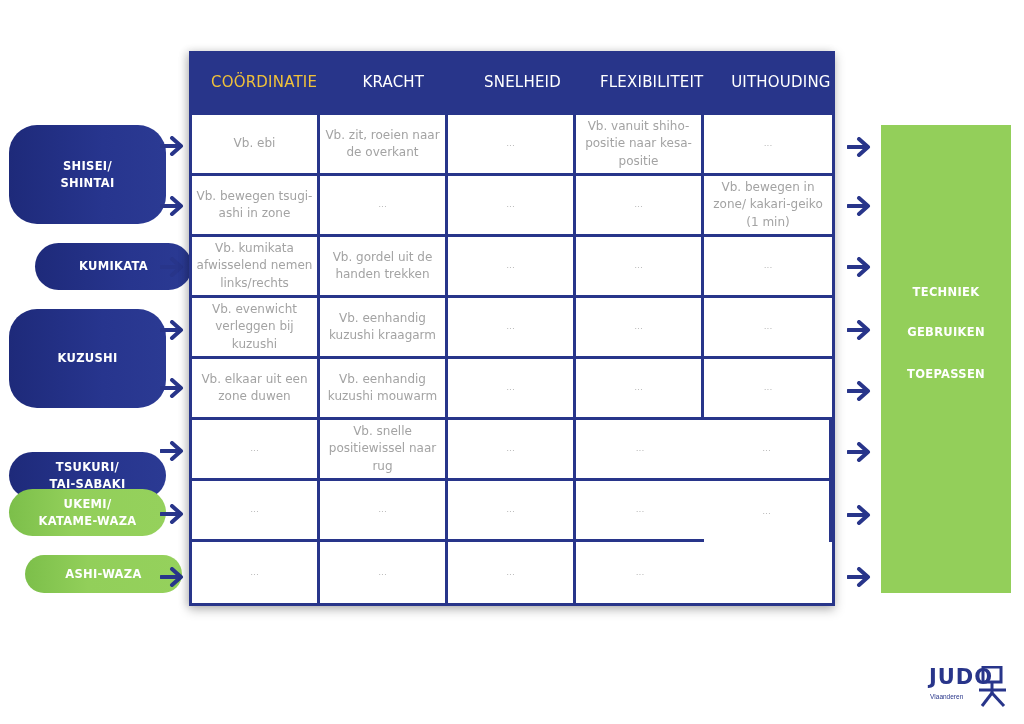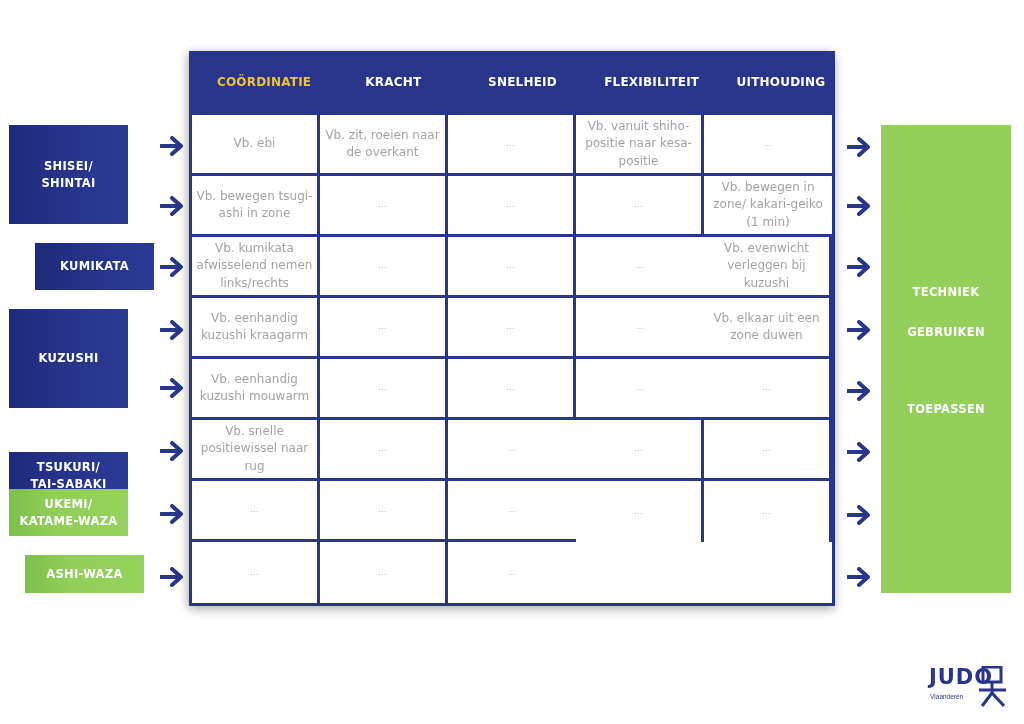--- a/index.html
+++ b/index.html
@@ -1,41 +1,42 @@
 <!DOCTYPE html>
 <html><head>
   <meta charset="utf-8">
   <style>
     * { box-sizing: border-box; margin: 0; padding: 0; }
     html, body { width: 1024px; height: 724px; background: #ffffff; overflow: hidden; }
     body { position: relative; font-family: "DejaVu Sans", "Liberation Sans", sans-serif; }
 
     .left-box {
-      position: absolute; left: 9px; width: 119px;
+      position: absolute; left: 9px; width: 157px;
       display: flex; align-items: center; justify-content: center; text-align: center;
       color: #ffffff; font-weight: bold; font-size: 11.5px; line-height: 17px; letter-spacing: 0.3px;
       white-space: pre-line;
+      border-radius: 28px;
     }
     .left-box.blue { background: linear-gradient(90deg, #1e2a7a 0%, #27358e 60%, #2b3a93 100%); }
     .left-box.green { background: linear-gradient(90deg, #7cbf4a 0%, #92cf5a 40%, #95d15c 100%); }
 
     .arrow { position: absolute; width: 24px; height: 20px; }
     .arrow svg { width: 24px; height: 20px; display: block; }
 
     .grid {
       position: absolute; left: 189px; top: 51px; width: 646px; height: 555px;
       box-shadow: 0 4px 10px rgba(0,0,0,0.25), -3px 0 8px rgba(0,0,0,0.12);
     }
     .grid-header {
       position: absolute; left: 0; top: 0; width: 646px; height: 61px;
       background: #28358a; display: flex;
     }
     .grid-header .hcell {
       width: 129.2px; height: 61px; display: flex; align-items: center; justify-content: center;
-      color: #ffffff; font-weight: bold; font-size: 12px; letter-spacing: 0.2px; margin-left: 21px;
+      color: #ffffff; font-weight: normal; font-size: 15px; letter-spacing: 0.2px; margin-left: 21px;
     }
     .grid-header .hcell.accent { color: #f0c13a; }
 
     .grid-body {
       position: absolute; left: 0; top: 61px; width: 646px; height: 494px;
       background: #ffffff; border: 3px solid #28358a;
       display: grid; grid-template-columns: repeat(5, 1fr); grid-template-rows: repeat(8, 1fr);
     }
     .cell {
       border-right: 3px solid #28358a; border-bottom: 3px solid #28358a;
@@ -140,20 +141,22 @@
     <div class="cell dots">...</div>
     <div class="cell dots">...</div>
     <div class="cell dots">...</div>
     <div class="cell last-col">Vb. bewegen in
 zone/ kakari-geiko
 (1 min)</div>
 
     <div class="cell">Vb. kumikata
 afwisselend nemen
 links/rechts</div>
+    <div class="cell">Vb. gordel uit de
+handen trekken</div>
     <div class="cell dots">...</div>
     <div class="cell dots">...</div>
     <div class="cell dots last-col">...</div>
 
     <div class="cell">Vb.  evenwicht
 verleggen bij
 kuzushi</div>
     <div class="cell">Vb. eenhandig
 kuzushi kraagarm</div>
     <div class="cell dots">...</div>
@@ -226,21 +229,21 @@
   </div>
 <div class="arrow" style="left:847px;top:567px;">
     <svg viewBox="0 0 24 20">
       <path d="M1 10 H20 M12 2 L21 10 L12 18" fill="none" stroke="#28358a" stroke-width="4" stroke-linecap="round" stroke-linejoin="round"></path>
     </svg>
   </div>
 
 <div class="right-panel">
   <div class="label" style="top:160px;">TECHNIEK</div>
   <div class="label" style="top:200px;">GEBRUIKEN</div>
-  <div class="label" style="top:242px;margin-top:35px;">TOEPASSEN</div>
+  <div class="label" style="top:242px;">TOEPASSEN</div>
 </div>
 
 <div class="logo">
   <span class="word">JUDO</span>
   <span class="sub">Vlaanderen</span>
   <svg width="28" height="42" viewBox="0 0 28 42">
     <rect x="4" y="1" width="18" height="15" fill="none" stroke="#28358a" stroke-width="3"></rect>
     <line x1="0" y1="24" x2="27" y2="24" stroke="#28358a" stroke-width="3"></line>
     <line x1="13" y1="16" x2="13" y2="27" stroke="#28358a" stroke-width="3"></line>
     <line x1="13" y1="27" x2="3" y2="40" stroke="#28358a" stroke-width="3"></line>

